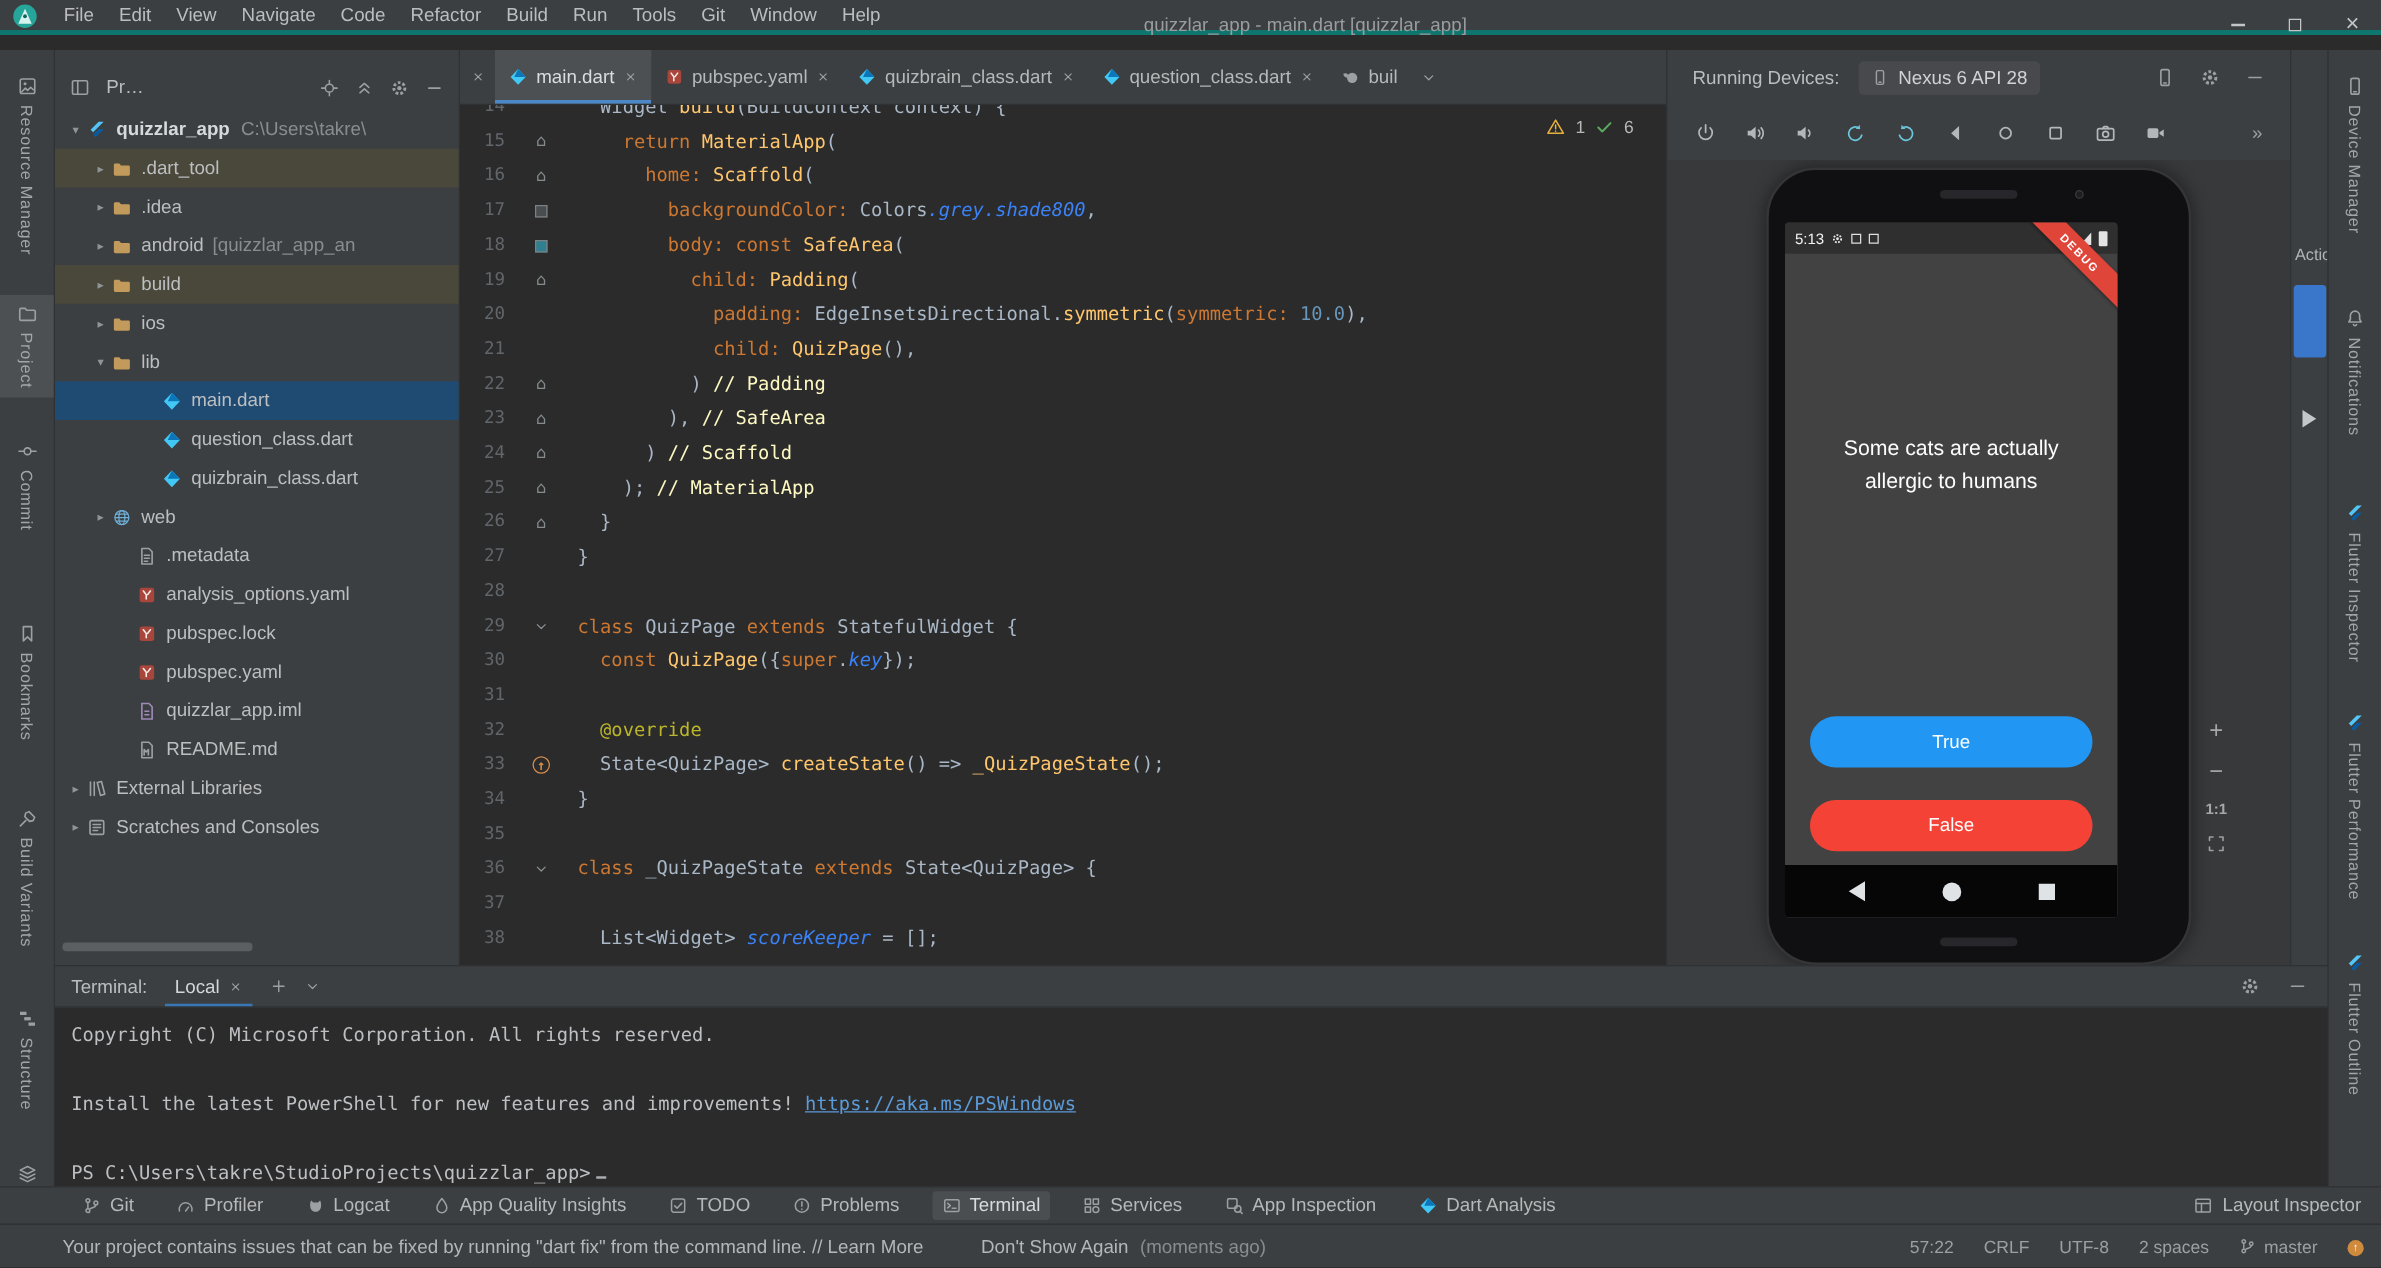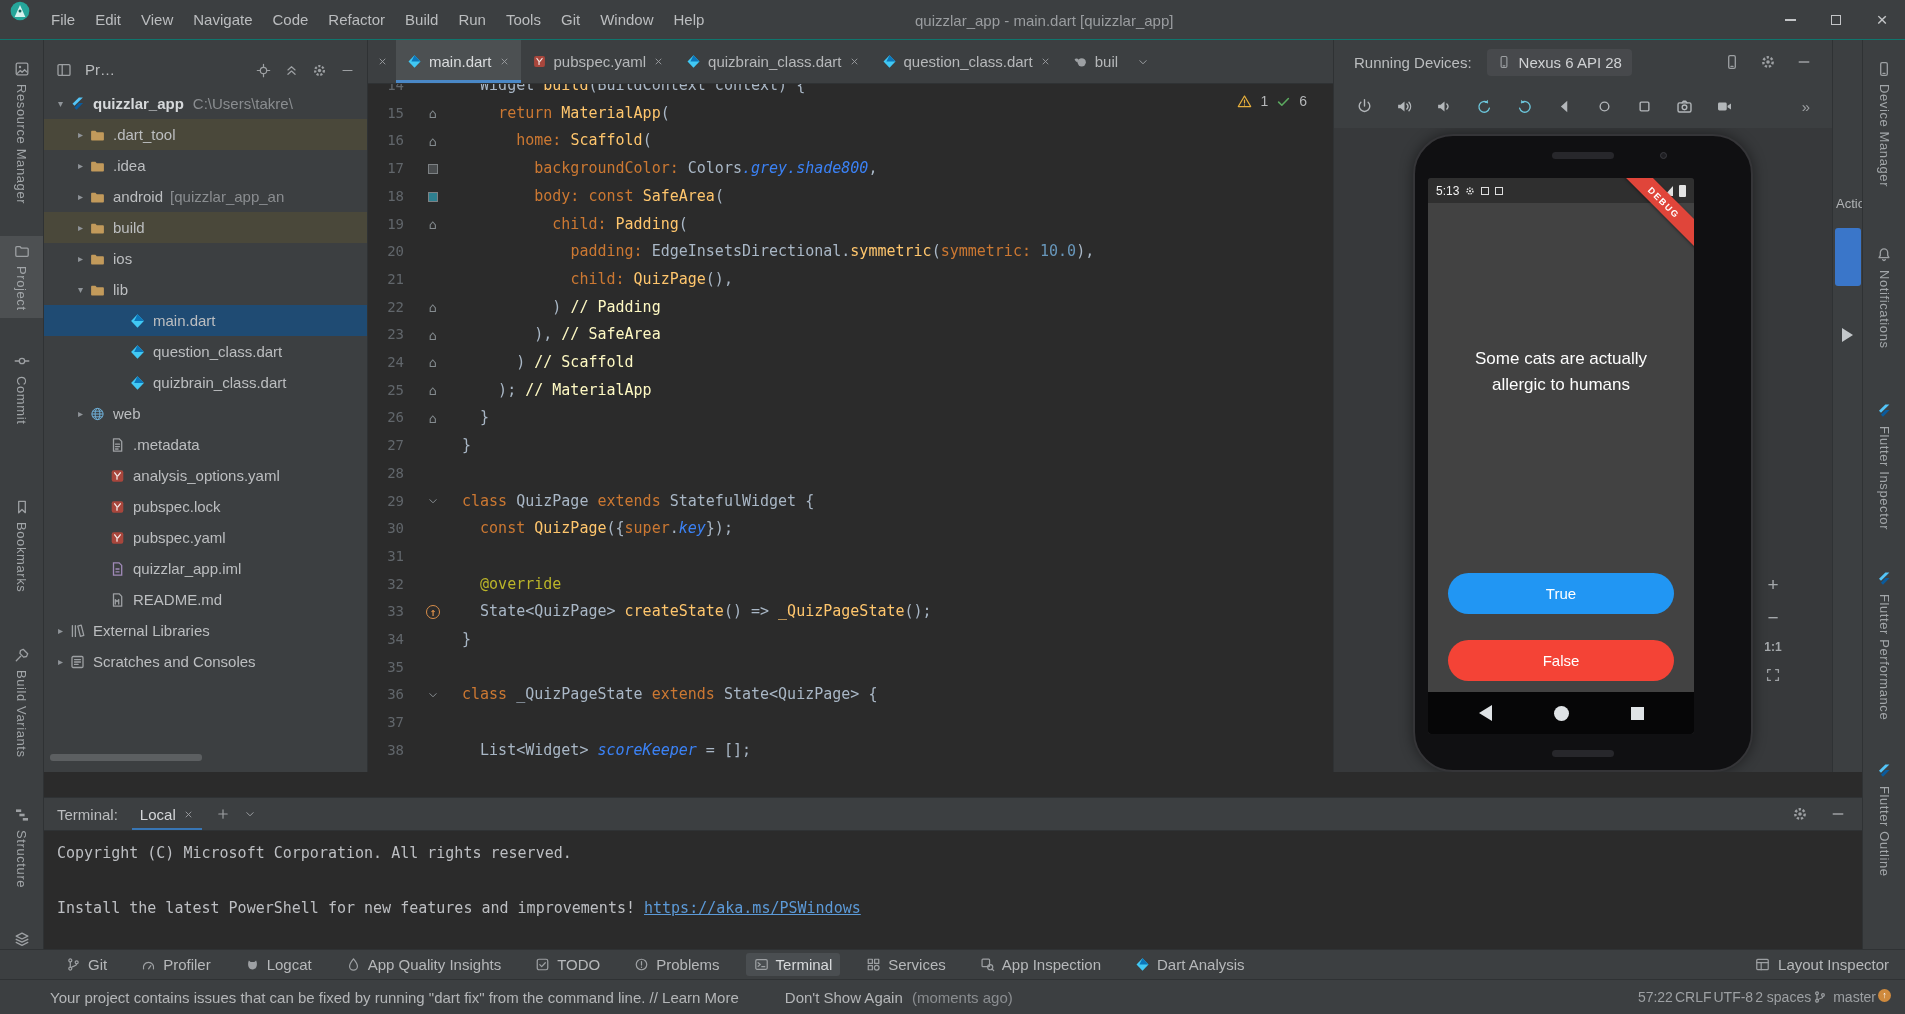--- a/index.html
+++ b/index.html
@@ -5,21 +5,21 @@
 *{box-sizing:border-box;margin:0;padding:0;user-select:none}
 html,body{width:1905px;height:1014px;overflow:hidden}
 body{background:#2b2b2b;font-family:"Liberation Sans",sans-serif;color:#bbbdbf}
 #app{position:relative;width:1905px;height:1014px;overflow:hidden}
 .icon{display:inline-flex;align-items:center;justify-content:center;width:16px;height:16px;color:#9da0a3;flex:none}
 .icon svg{width:100%;height:100%;display:block}
 .i11{width:11px;height:11px}.i12{width:12px;height:12px}.i14{width:14px;height:14px}
 .i15{width:15px;height:15px}.i16{width:16px;height:16px}
 
 
-#titlebar{position:absolute;left:0;top:0;width:1905px;height:40px;background:#3c3f41;border-bottom:1px solid #0f766e;display:flex;align-items:flex-start;z-index:40}
+#titlebar{position:absolute;left:0;top:0;width:1905px;height:28px;background:#3c3f41;border-bottom:4px solid #0f766e;display:flex;align-items:flex-end;z-index:40}
 .logo{width:22px;height:22px;margin:0 10px 0 9px}
 #menubar{display:flex;height:100%}
 .menu-item{display:flex;align-items:center;padding:0 10px;font-size:15px;color:#bbbdbf;cursor:default}
 #wintitle{position:absolute;left:915px;top:0;height:40px;display:flex;align-items:center;font-size:15px;color:#9a9da0;white-space:nowrap}
 #wincontrols{position:absolute;right:0;top:0;height:40px;display:flex}
 .wc{width:46px;height:100%;display:flex;align-items:center;justify-content:center;color:#c3c5c7}
 .wc-x{font-size:19px}
 .wc-min{width:11px;height:2px;background:#c3c5c7}
 .wc-max{width:10px;height:10px;border:1.5px solid #c3c5c7}
 
@@ -101,40 +101,40 @@
 .zoom11{font-size:12px;font-weight:bold}
 .zoomcol .icon{width:16px;height:16px}
 
 
 #frag-col{position:absolute;left:1832px;top:40px;width:30px;height:732px;background:#3c3f41;border-left:1px solid #2f3234;overflow:hidden}
 .frag-label{position:absolute;top:156px;left:3px;font-size:13px;color:#b0b3b5;white-space:nowrap}
 .frag-blue{position:absolute;top:188px;left:2px;width:26px;height:58px;background:#3a76c9;border-radius:3px}
 .frag-play{position:absolute;top:288px;left:9px;width:0;height:0;border-top:7px solid transparent;border-bottom:7px solid transparent;border-left:11px solid #c3c7ca}
 
 
-#terminal{position:absolute;left:44px;top:797px;width:1818px;height:177px;background:#2b2b2b;border-top:1px solid #2f3234}
+#terminal{position:absolute;left:44px;top:772px;width:1818px;height:177px;background:#2b2b2b;border-top:1px solid #2f3234}
 .term-head{height:33px;background:#3c3f41;display:flex;align-items:center;gap:14px;padding-left:13px;border-bottom:1px solid #2f3234}
 .term-title{font-size:15px;color:#bbbdbf}
 .term-tab{position:relative;height:100%;display:flex;align-items:center;gap:7px;padding:0 8px;color:#d4d6d8;font-size:15px}
 .term-tab::after{content:"";position:absolute;left:0;right:0;bottom:0;height:2px;background:#3876b5}
 .term-right{margin-left:auto;display:flex;gap:22px;padding-right:16px}
 .term-body{padding:9px 0 0 13px;font-family:"DejaVu Sans Mono",monospace;font-size:15px;line-height:27.4px;color:#bdbfc3}
 .tlink{color:#5c9ad8;text-decoration:underline}
 .tcursor{display:inline-block;width:8px;height:14px;border-bottom:2px solid #a9adb0;margin-left:5px}
 
 
 #toolwindow-bar{position:absolute;left:0;top:949px;width:1905px;height:30px;background:#3c3f41;border-top:1px solid #2f3234;display:flex;align-items:center;padding-left:58px}
 #twb-items{display:flex;align-items:center;gap:18px}
 .twb-item{display:flex;align-items:center;gap:7px;padding:3px 8px;border-radius:3px;font-size:15px;color:#b6b8ba;white-space:nowrap;cursor:default}
 .twb-item.active{background:#4a4e51;color:#d8dadc}
 .twb-right{position:absolute;right:16px;display:flex;align-items:center;gap:8px;font-size:15px;color:#b6b8ba}
 #statusbar{position:absolute;left:0;top:979px;width:1905px;height:35px;background:#3c3f41;border-top:1px solid #2f3234;display:flex;align-items:center;padding-left:50px;font-size:15px;color:#b4b6b8}
 .sb-dismiss{margin-left:46px;white-space:nowrap}
 .sb-time{color:#8a8d90;margin-left:5px}
-.sb-right{position:absolute;right:14px;display:flex;align-items:flex-start;gap:2px;font-size:14px;color:#9da0a3}
+.sb-right{position:absolute;right:14px;display:flex;align-items:flex-end;gap:24px;font-size:14px;color:#9da0a3}
 .sb-branch{display:flex;align-items:center;gap:6px}
 .sb-orange{width:13px;height:13px;border-radius:50%;background:#cf8a3d;display:flex;align-items:center;justify-content:center;color:#fff;font-size:9px;line-height:1}
 .insp-warn{color:#e8b03c}.insp-ok{color:#5ba85f}
 </style>
 </head>
 <body>
 
 <div id="app">
 
   <header id="titlebar">

